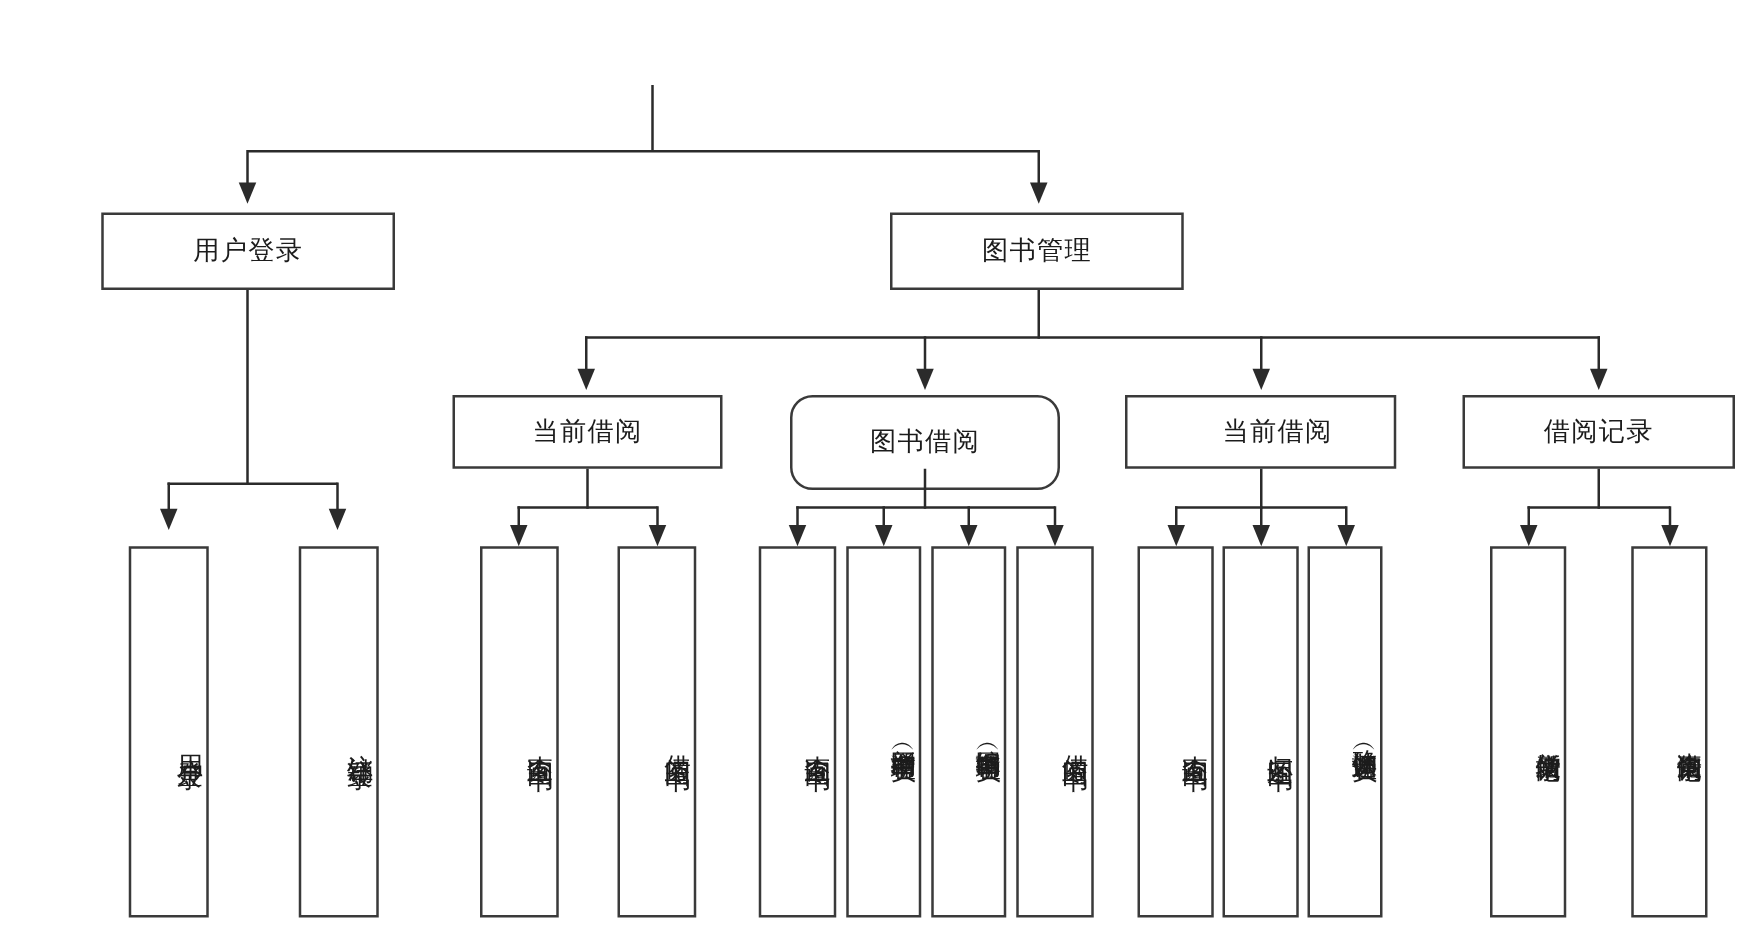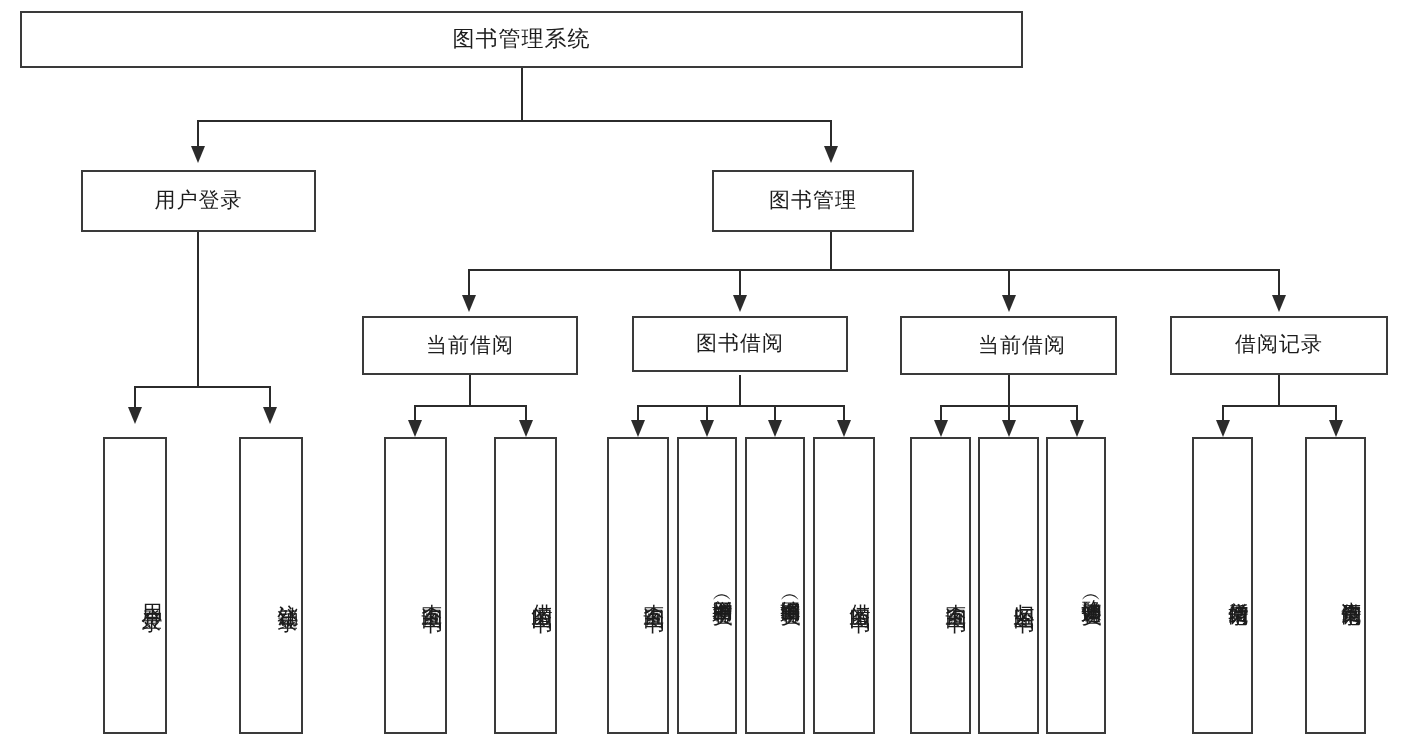--- a/index.html
+++ b/index.html
@@ -83,38 +83,35 @@
     letter-spacing: 0.5px;
     white-space: nowrap;
     pointer-events: none;
   }
 </style>
 </head>
 <body>
 
 <div id="diagram-canvas">
 
-  <div class="node horiz root" style="left:20px; top:11px; width:1003px; height:57px;">
-    <span>图书管理系统</span>
-  </div>
 
   <div class="conn v" style="left:521px; top:68px; height:53px;"></div>
 
   <div class="conn h" style="left:198px; top:120px; width:634px;"></div>
 
   <div class="conn v" style="left:197px; top:120px; height:28px;"></div>
   <div class="arrow" style="left:191px; top:146px;"></div>
   <div class="conn v" style="left:830px; top:120px; height:28px;"></div>
   <div class="arrow" style="left:824px; top:146px;"></div>
 
   <div class="node horiz" style="left:81px; top:170px; width:235px; height:62px;">
     <span>用户登录</span>
   </div>
 
-  <div class="node horiz" style="left:712px; top:170px; width:202px; height:62px;">
+  <div class="node horiz" style="left:712px; top:170px; width:235px; height:62px;">
     <span>图书管理</span>
   </div>
 
   <div class="conn v" style="left:197px; top:232px; height:155px;"></div>
   <div class="conn h" style="left:134px; top:386px; width:136px;"></div>
   <div class="conn v" style="left:134px; top:386px; height:23px;"></div>
   <div class="arrow" style="left:128px; top:407px;"></div>
   <div class="conn v" style="left:269px; top:386px; height:23px;"></div>
   <div class="arrow" style="left:263px; top:407px;"></div>
 
@@ -130,29 +127,29 @@
   <div class="conn v" style="left:1008px; top:269px; height:28px;"></div>
   <div class="arrow" style="left:1002px; top:295px;"></div>
 
   <div class="conn v" style="left:1278px; top:269px; height:28px;"></div>
   <div class="arrow" style="left:1272px; top:295px;"></div>
 
   <div class="node horiz" style="left:362px; top:316px; width:216px; height:59px;">
     <span>当前借阅</span>
   </div>
 
-  <div class="node horiz" style="left:632px; top:316px; width:216px; height:56px;">
+  <div class="node horiz" style="left:632px; top:316px; width:216px; height:76px;border-radius:18px;">
     <span>图书借阅</span>
   </div>
 
   <div class="node horiz" style="left:900px; top:316px; width:217px; height:59px;padding-left:27px;">
     <span>当前借阅</span>
   </div>
 
-  <div class="node horiz" style="left:1170px; top:316px; width:218px; height:59px;font-family:Liberation Mono, monospace;">
+  <div class="node horiz" style="left:1170px; top:316px; width:218px; height:59px;">
     <span>借阅记录</span>
   </div>
 
   <div class="conn v" style="left:469px; top:375px; height:32px;"></div>
   <div class="conn h" style="left:414px; top:405px; width:112px;"></div>
   <div class="conn v" style="left:414px; top:405px; height:20px;"></div>
   <div class="arrow" style="left:408px; top:420px;"></div>
   <div class="conn v" style="left:525px; top:405px; height:20px;"></div>
   <div class="arrow" style="left:519px; top:420px;"></div>
 

